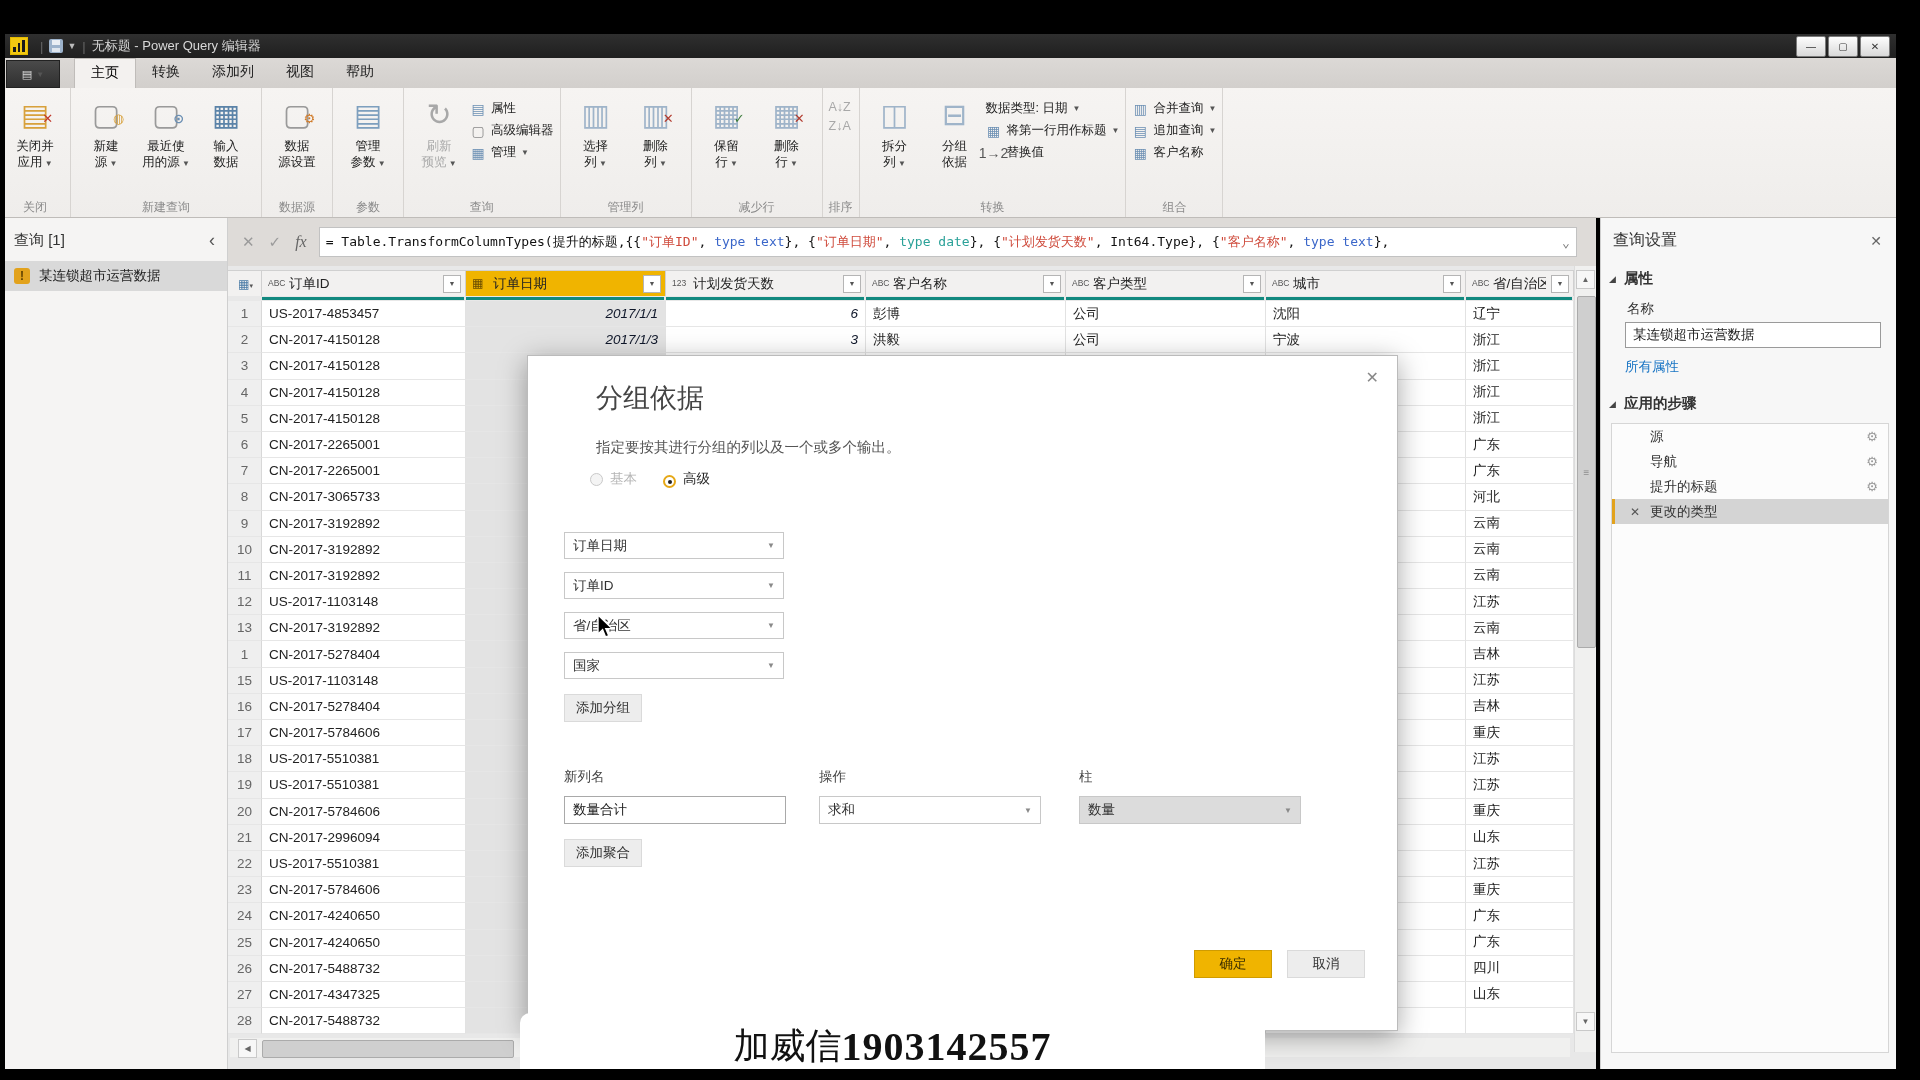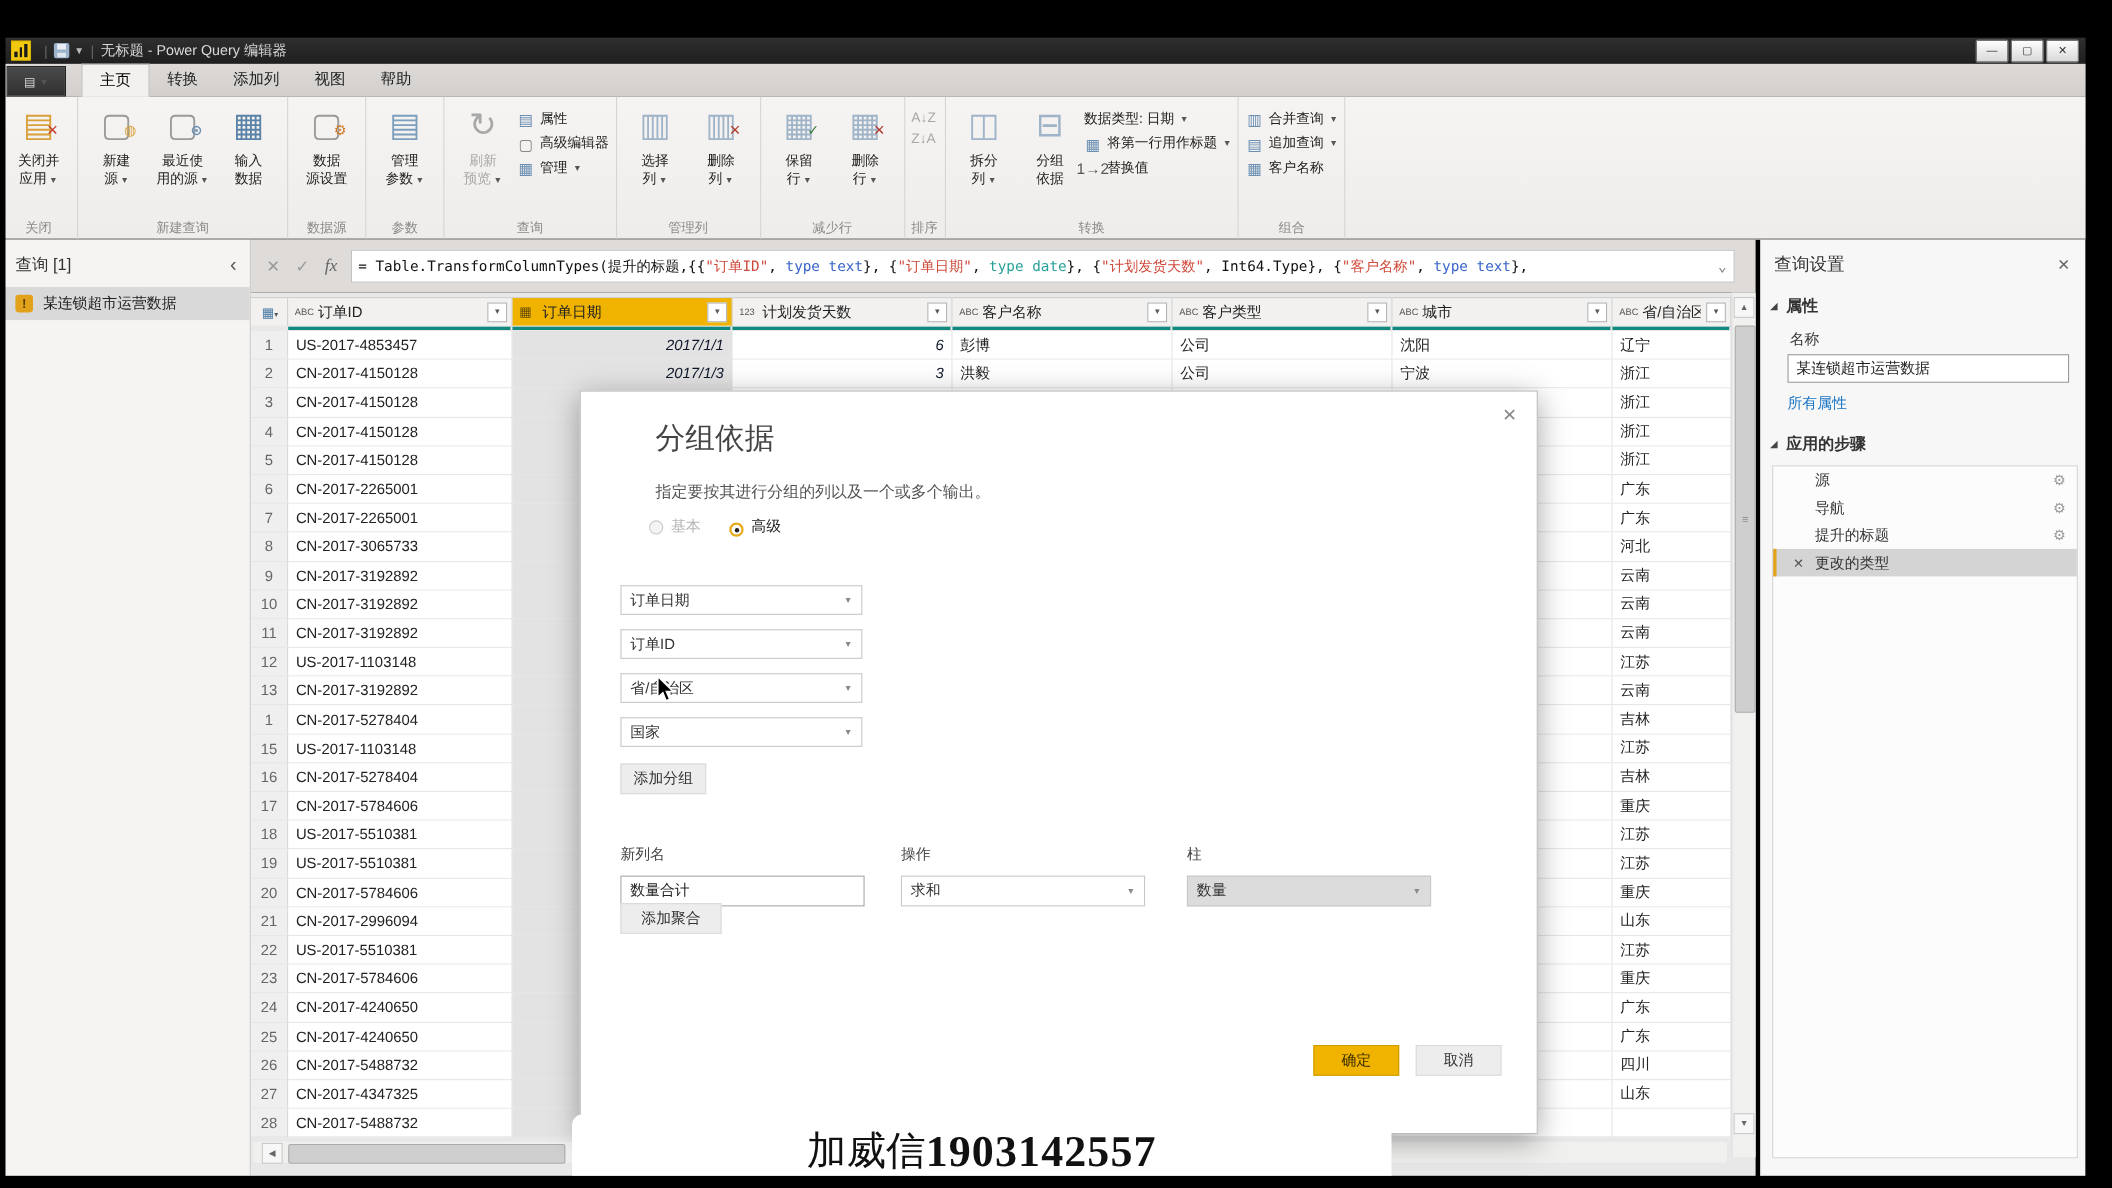--- a/index.html
+++ b/index.html
@@ -774,21 +774,21 @@
     <div class="dlg-lbl" style="left:551px;top:412px;">柱</div>
     <div id="nc-input">数量合计</div>
     <div class="dd" style="left:291px;top:440px;width:222px;height:28px;">
       <span>求和</span>
         <span class="v">▼</span>
     </div>
     <div class="dd gray" style="left:551px;top:440px;width:222px;height:28px;">
       <span>数量</span>
         <span class="v">▼</span>
     </div>
-    <div class="dlg-btn" style="left:36px;top:465px;width:92px;">添加聚合</div>
+    <div class="dlg-btn" style="left:36px;top:483px;width:78px;">添加聚合</div>
     <div class="dlg-btn" id="ok-btn">确定</div>
     <div class="dlg-btn" id="cancel-btn">取消</div>
   </div>
 
   <svg id="cursor" class="abs" style="left:596px;top:614px;" width="22" height="26">
     <path d="M2,1 L2,20 L6.6,15.8 L9.6,23 L12.8,21.6 L9.8,14.6 L16,14.6 Z" fill="#000" stroke="#fff" stroke-width="1.4"></path>
   </svg>
 
   <div class="abs" id="watermark">
     <span class="wm-t">加威信</span>

